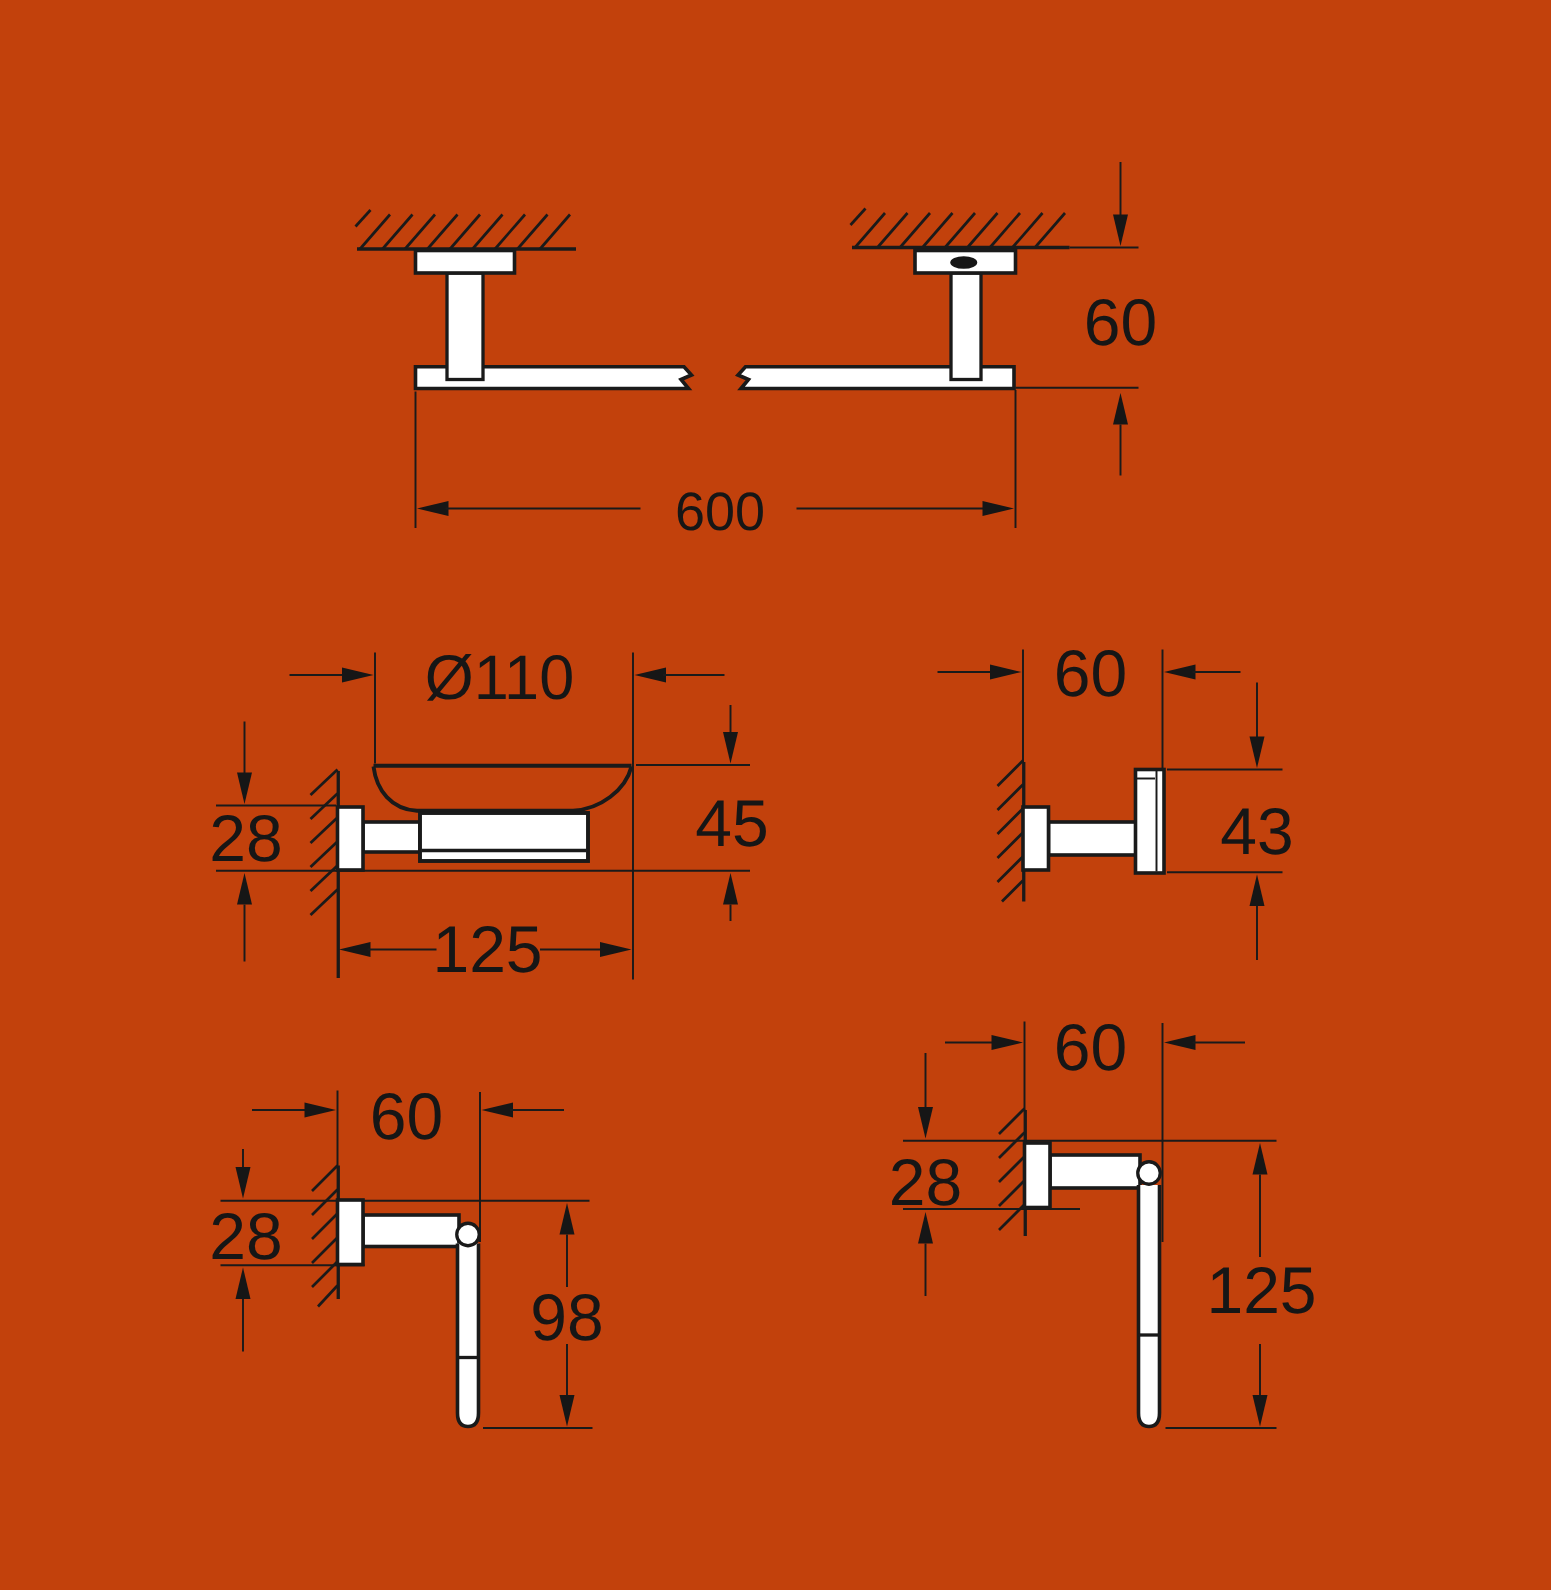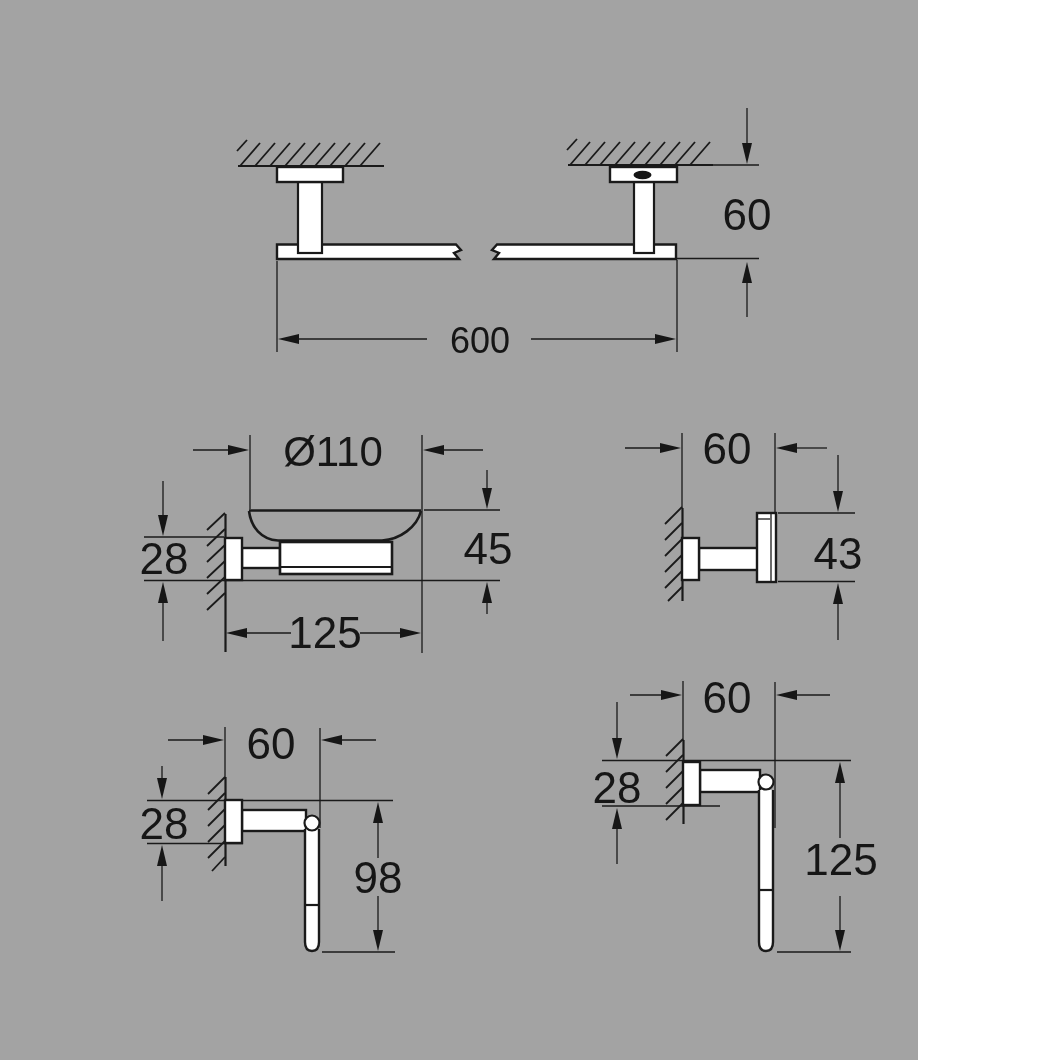--- a/index.html
+++ b/index.html
@@ -1,16 +1,16 @@
 <!DOCTYPE html>
 <html><head>
 <meta charset="utf-8">
 <style>
   html,body{margin:0;padding:0;background:#fff;}
-  .canvas{position:relative;width:918px;height:1060px;background:#a3a3a3;overflow:hidden;}
+  .canvas{position:relative;width:1034px;height:1060px;background:#c2410c;overflow:hidden;}
   svg{position:absolute;left:0;top:0;}
   svg text{font-family:"Liberation Sans","DejaVu Sans",sans-serif;fill:#161616;text-anchor:middle;}
   .t36{font-size:36px;}
   .t42{font-size:42px;}
   .t44{font-size:44px;}
   .thin{stroke:#1a1a1a;stroke-width:1.3;fill:none;}
   .med{stroke:#1a1a1a;stroke-width:2.2;fill:none;}
   .thick{stroke:#1a1a1a;stroke-width:2.4;fill:none;}
   .dish{stroke:#1a1a1a;stroke-width:2.6;fill:none;}
   .hatch{stroke:#1a1a1a;stroke-width:1.8;fill:none;}

